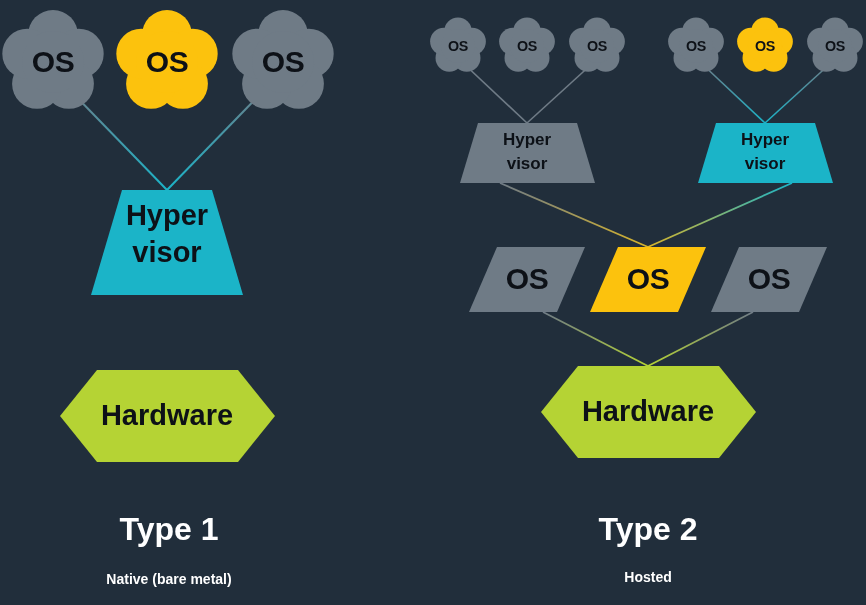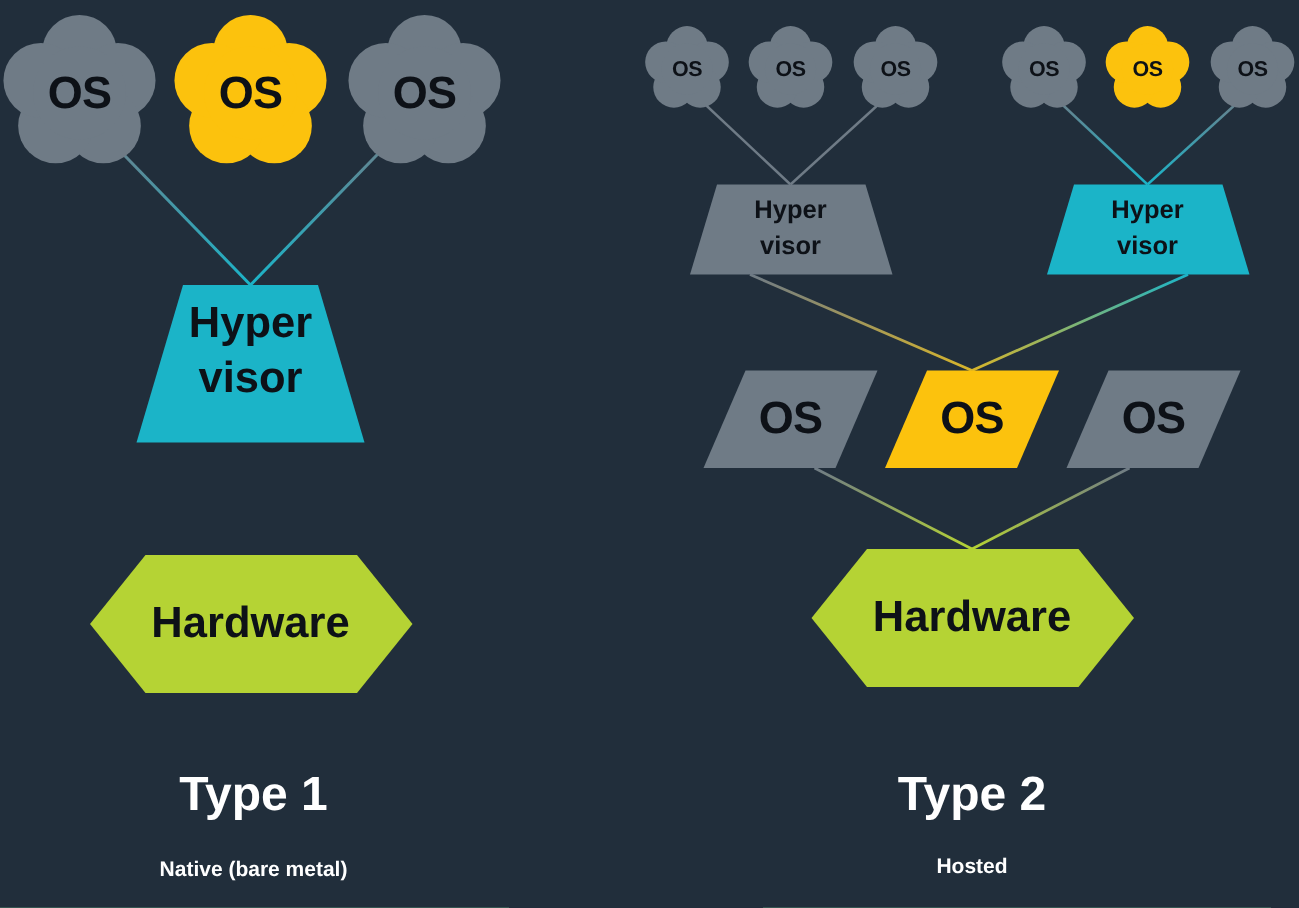--- a/index.html
+++ b/index.html
@@ -10,21 +10,21 @@
   body {
     width: 866px;
     height: 605px;
     overflow: hidden;
     font-family: "Liberation Sans", sans-serif;
   }
   #stage {
     position: relative;
     width: 866px;
     height: 605px;
-    background: #86efac;
+    background: #c2410c;
   }
   svg#diagram {
     display: block;
     width: 866px;
     height: 605px;
   }
   .shape-label {
     font-family: "Liberation Sans", sans-serif;
     font-weight: bold;
     fill: #0d1117;

